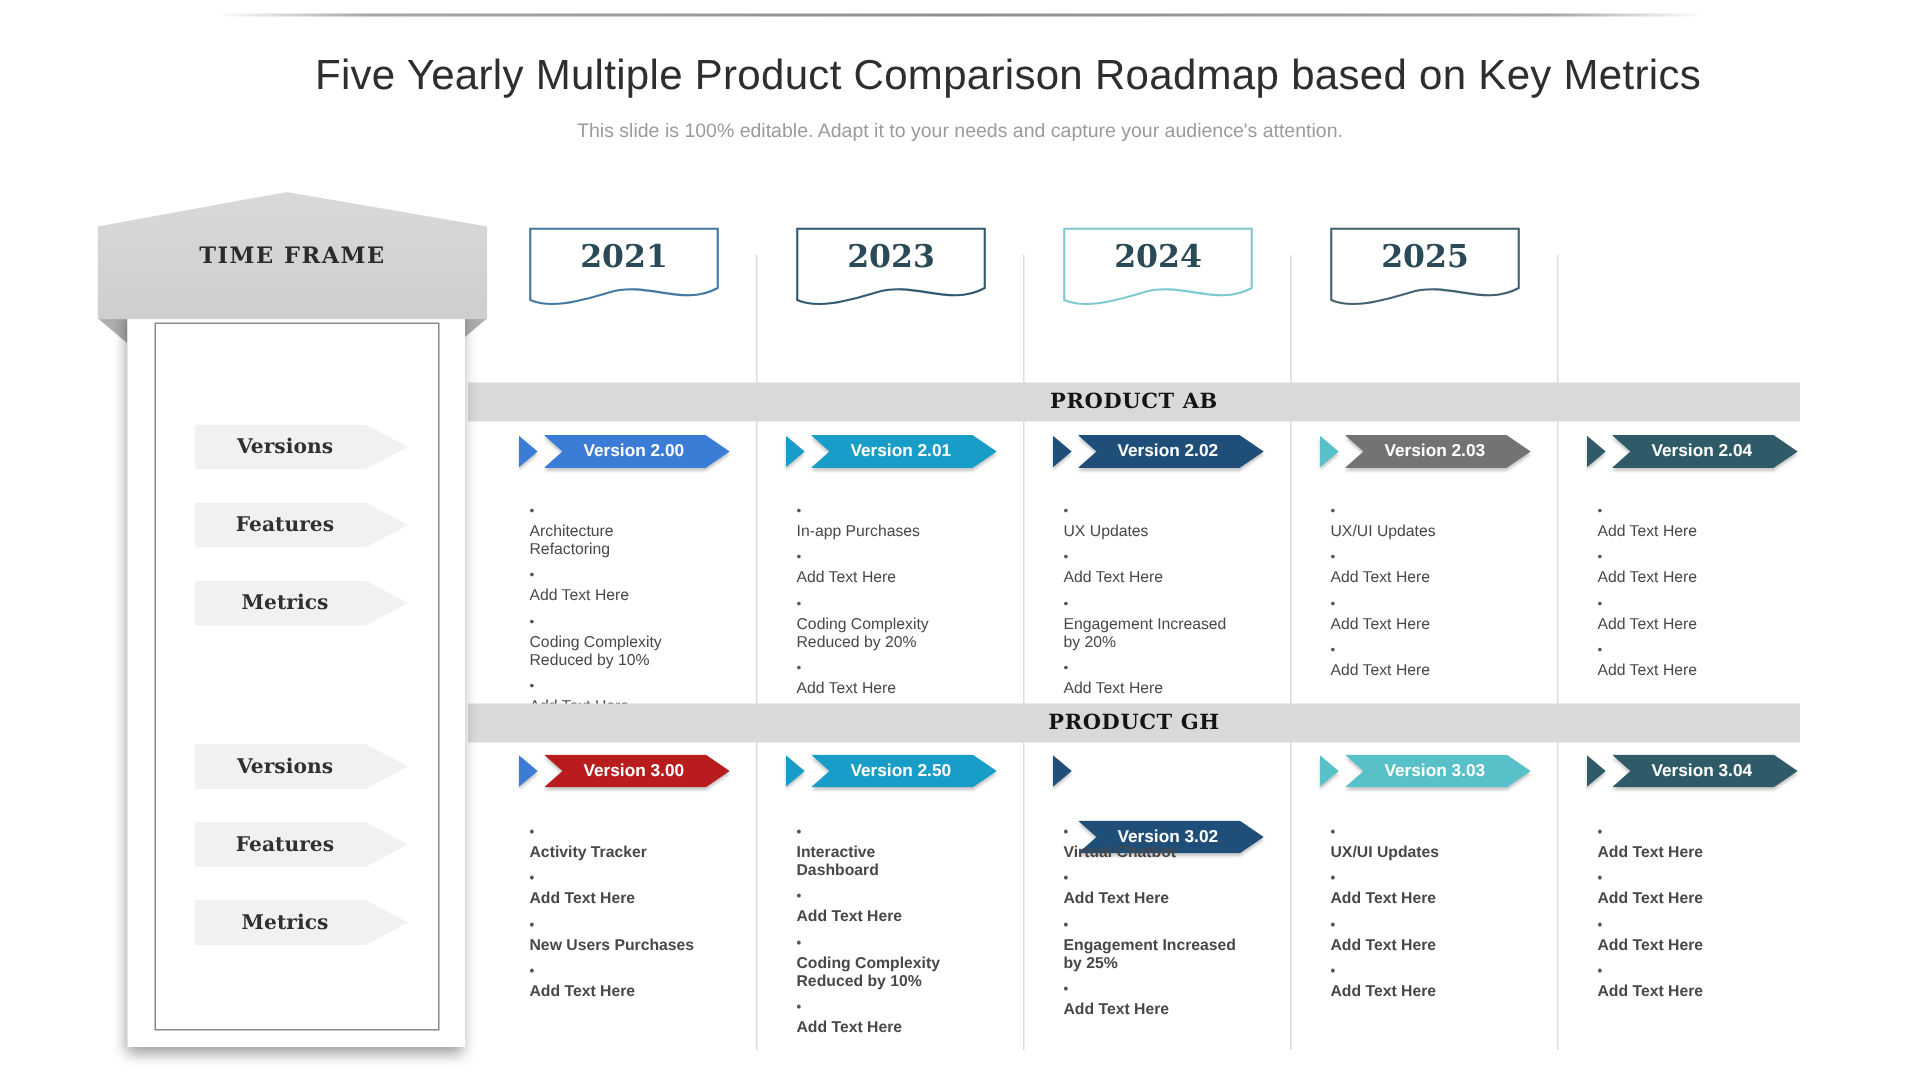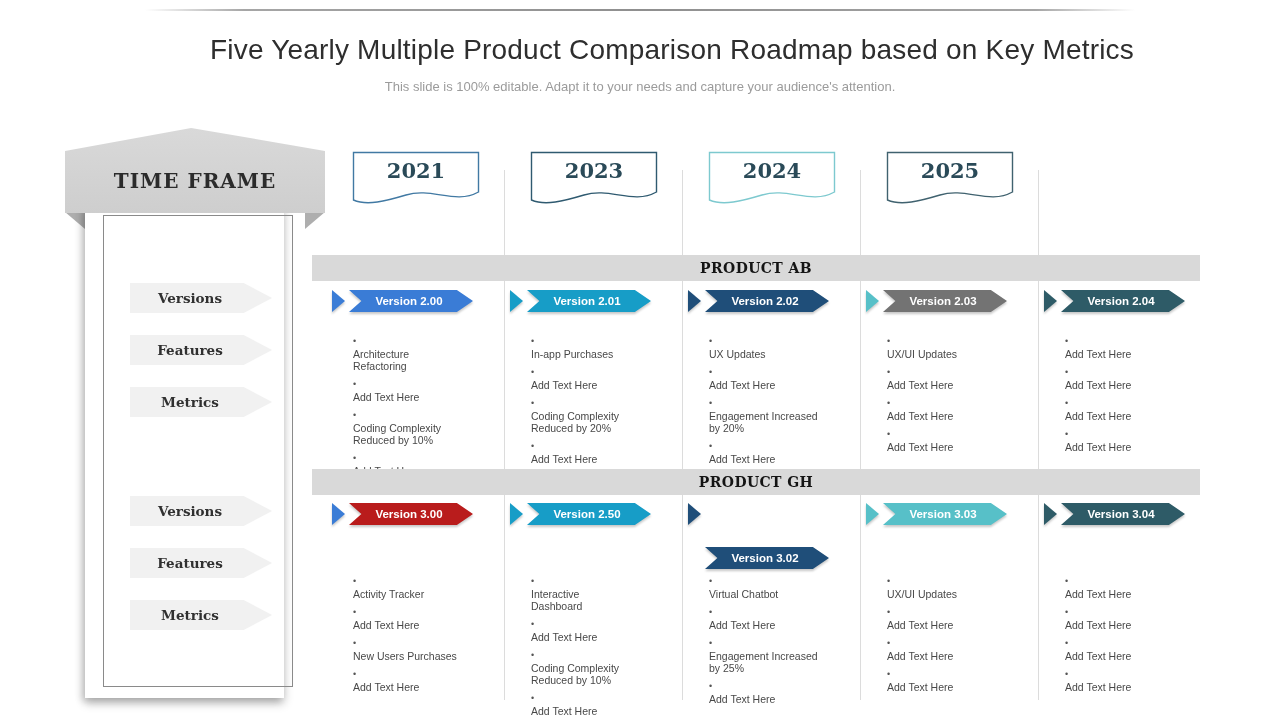--- a/index.html
+++ b/index.html
@@ -23,27 +23,27 @@
 
   
   .banner{
     position:absolute;left:65px;top:128px;width:260px;height:85px;z-index:5;
     background:linear-gradient(#d9d9d9,#cecece);
     clip-path:polygon(0 27%,48.5% 0,100% 27%,100% 100%,0 100%);
     display:flex;align-items:flex-end;justify-content:center;
   }
   .banner-label{
     font-family:"DejaVu Serif","Liberation Serif",serif;font-weight:700;
-    font-size:20px;color:#2b2b2b;letter-spacing:1px;margin-bottom:20px;
+    font-size:15px;color:#2b2b2b;letter-spacing:1px;margin-bottom:34px;
   }
   .fold{position:absolute;top:212px;width:20px;height:17px;background:#aeaeae;z-index:1;}
   .fold.left{left:65px;clip-path:polygon(0 0,100% 0,100% 100%);}
   .fold.right{left:305px;clip-path:polygon(0 0,100% 0,0 100%);}
   .panel{
-    position:absolute;left:85px;top:205px;width:199px;height:493px;z-index:4;
+    position:absolute;left:85px;top:205px;width:225px;height:493px;z-index:4;
     background:#ffffff;box-shadow:0 5px 9px rgba(0,0,0,.28),-4px 3px 7px rgba(0,0,0,.12);
   }
   .panel-inner{
     position:absolute;left:18px;top:10px;width:188px;height:470px;
     border:1px solid #8a8a8a;
   }
   .side-arrow{
     position:absolute;left:45px;width:142px;height:30px;
     background:#f1f1f1;
     clip-path:polygon(0 0,80% 0,100% 50%,80% 100%,0 100%);
@@ -75,21 +75,20 @@
     font-size:14px;color:#141414;letter-spacing:.4px;
     text-align:center;line-height:26px;
   }
   .cols{
     position:absolute;left:327px;width:890px;
     display:grid;grid-template-columns:repeat(5,178px);
   }
   .varrow{
     width:141px;height:22px;margin:0 auto;position:relative;
     filter:drop-shadow(0 2px 1px rgba(0,0,0,.22));
-    padding-left:27px;
   }
   .tail{
     position:absolute;left:0;top:0;width:13px;height:22px;
     clip-path:polygon(0 0,100% 50%,0 100%);
   }
   .abody{
     position:absolute;left:17px;top:0;width:124px;height:22px;
     clip-path:polygon(0 0,87% 0,100% 50%,87% 100%,0 100%,10% 50%);
     color:#ffffff;font-weight:700;font-size:11.5px;line-height:22px;
     text-align:center;box-sizing:border-box;padding-left:8px;padding-right:12px;
@@ -371,21 +370,21 @@
           <span class="abody" style="background: rgb(87, 192, 200);">Version 3.03</span>
         </div>
       </div>
       <div>
         <div class="varrow">
           <span class="tail" style="background: rgb(46, 91, 103);"></span>
           <span class="abody" style="background: rgb(46, 91, 103);">Version 3.04</span>
         </div>
       </div>
     </div>
-    <div class="cols" style="top: 570px;">
+    <div class="cols" style="top: 544px; font-weight: bold;">
       <div class="cell">
         <div class="grp first">
           <div class="item">
             <span class="blt"></span>
             <div class="lns">
               <div>Activity Tracker</div>
             </div>
           </div>
           <div class="item">
             <span class="blt"></span>

